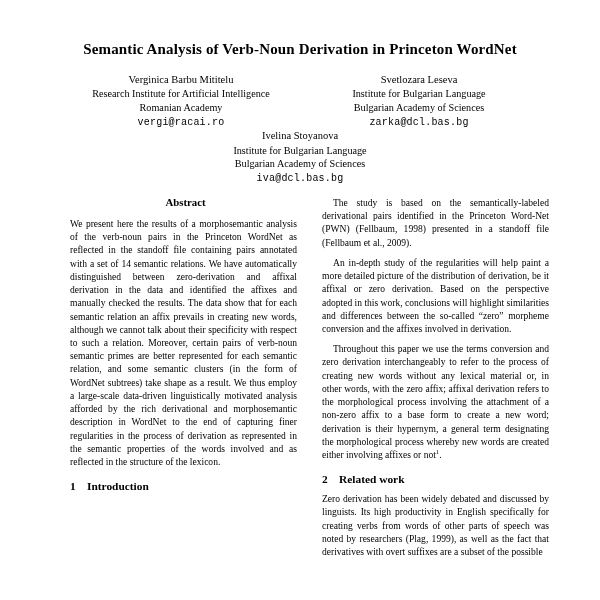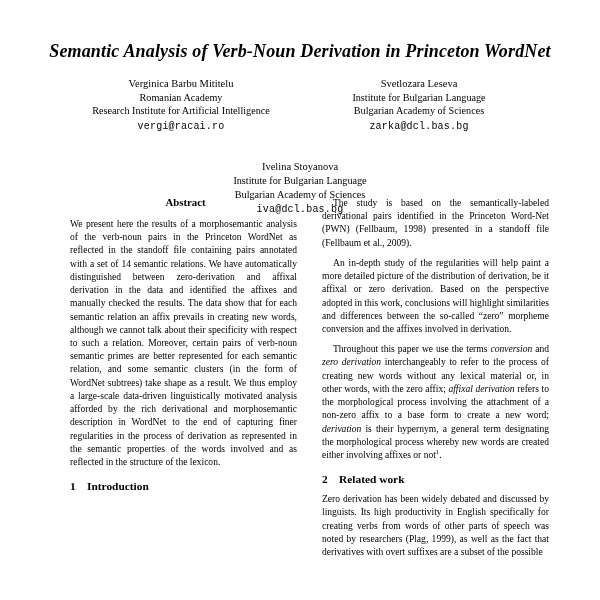--- a/index.html
+++ b/index.html
@@ -22,27 +22,26 @@
     background: #ffffff;
     box-sizing: border-box;
   }
 
   
   .title-block {
     padding-top: 40px;
     text-align: center;
   }
   .paper-title {
-    font-size: 18px;
+    font-size: 15px;
     font-weight: bold;
     letter-spacing: 0.15px;
     line-height: 1.25;
     margin: 0 0 14px 0;
     padding: 0 40px;
-    font-style: italic;
   }
 
   .authors-row {
     display: flex;
     justify-content: center;
     align-items: flex-start;
     gap: 0px;
     padding: 0 28px;
   }
   .author-col {
@@ -62,21 +61,21 @@
   }
   .author-email {
     font-family: "Liberation Mono", "DejaVu Sans Mono", monospace;
     font-size: 10px;
     display: block;
     margin-top: 2px;
     letter-spacing: 0.2px;
   }
 
   .author-single {
-    margin-top: 27px;
+    margin-top: 0;
     text-align: center;
     line-height: 1.30;
   }
 
   
   .columns {
     position: absolute;
     top: 196px;
     left: 12px;
     width: 600px;
@@ -119,36 +118,36 @@
     display: flex;
     align-items: baseline;
   }
   .section-num {
     display: inline-block;
     width: 17px;
     flex: 0 0 17px;
   }
   .section-title { display: inline-block; }
 
-  .ital { font-style: italic; }
+  .ital { }
   sup.fn { font-size: 6.6px; vertical-align: super; line-height: 0; }
 </style>
 </head>
 <body>
 
 <div class="page">
 
   <div class="title-block">
     <h1 class="paper-title">Semantic Analysis of Verb-Noun Derivation in Princeton WordNet</h1>
 
     <div class="authors-row">
       <div class="author-col">
         <span class="author-name">Verginica Barbu Mititelu</span>
+        <span class="author-aff">Research Institute for Artificial Intelligence</span>
         <span class="author-aff">Romanian Academy</span>
-        <span class="author-aff">Research Institute for Artificial Intelligence</span>
         <span class="author-email">vergi@racai.ro</span>
       </div>
       <div class="author-col">
         <span class="author-name">Svetlozara Leseva</span>
         <span class="author-aff">Institute for Bulgarian Language</span>
         <span class="author-aff">Bulgarian Academy of Sciences</span>
         <span class="author-email">zarka@dcl.bas.bg</span>
       </div>
     </div>
 

